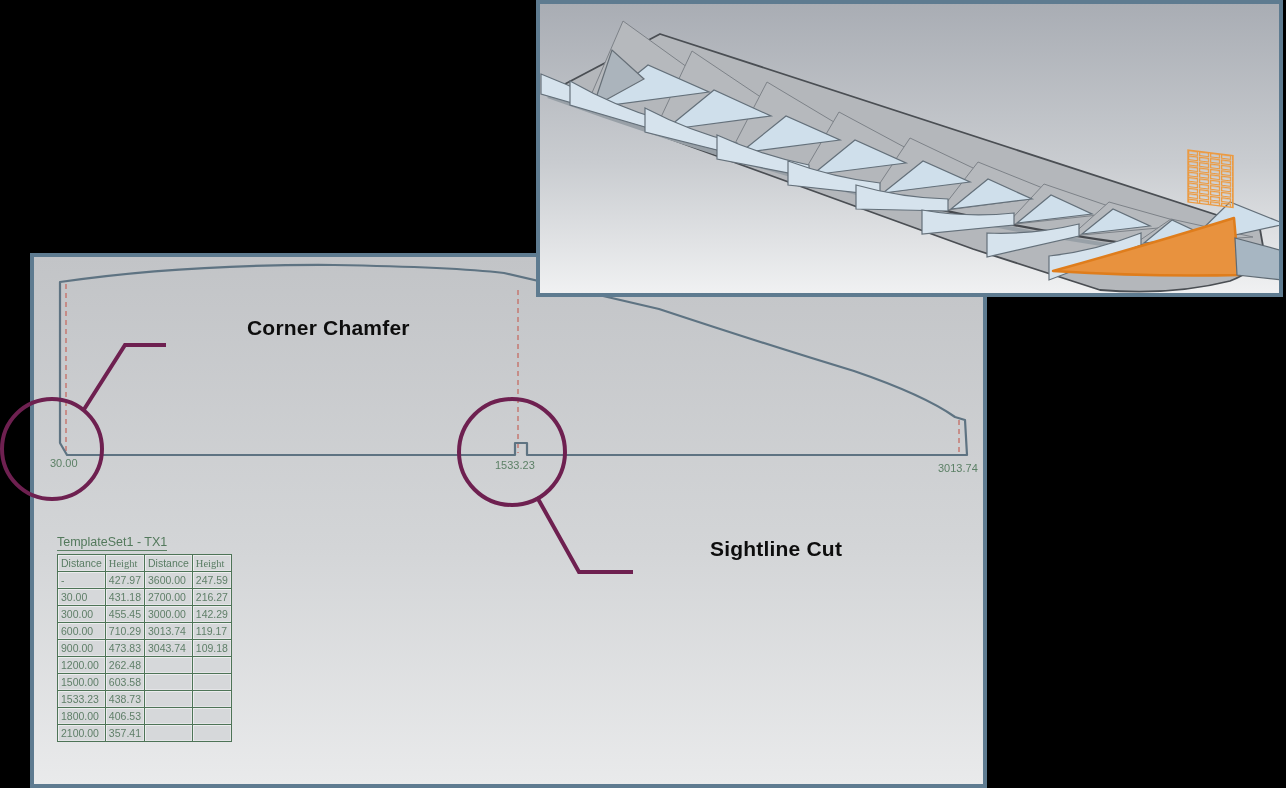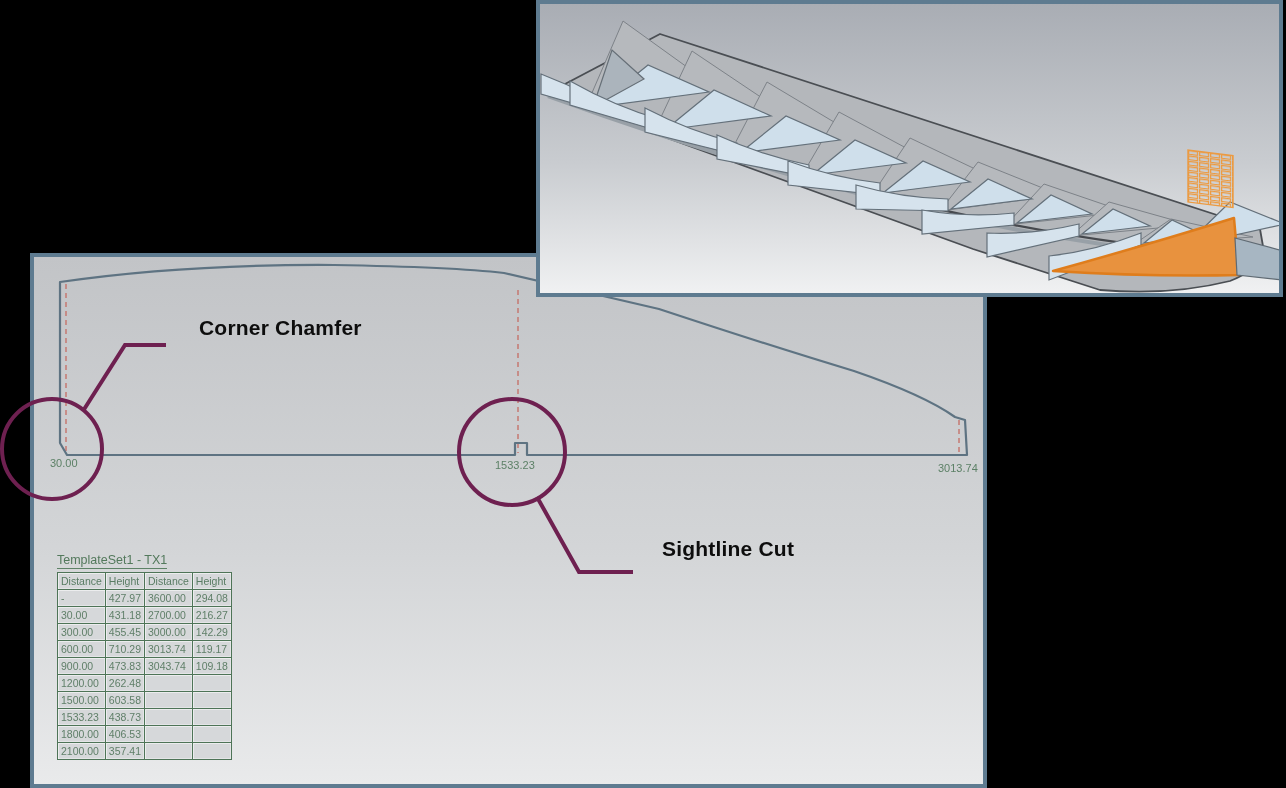--- a/index.html
+++ b/index.html
@@ -17,43 +17,43 @@
     left:536px;top:0px;width:747px;height:297px;
     background:linear-gradient(180deg,#a9adb4 0%,#c9ccd0 55%,#f0f1f2 100%);
     z-index:2;
   }
   #annot-overlay{
     position:absolute;left:0;top:0;width:1286px;height:788px;
     z-index:3;pointer-events:none;
   }
   .callout-label{
     position:absolute;z-index:4;color:#0d0d0d;font-weight:bold;
-    font-size:21px;letter-spacing:.2px;white-space:nowrap;
+    font-size:21px;letter-spacing:.2px;white-space:nowrap;margin-left:48px;
   }
   #label-corner-chamfer{left:199px;top:316px;}
   #label-sightline-cut{left:662px;top:537px;}
   .svg-fill{position:absolute;left:0;top:0;width:100%;height:100%;}
   
   #template-table-wrap{
-    position:absolute;left:57px;top:550px;z-index:2;color:#53795c;
+    position:absolute;left:57px;top:532px;z-index:2;color:#53795c;
   }
   #template-table-title{
     font-size:12.5px;color:#53795c;display:inline-block;
     border-bottom:1px solid #5d8266;padding-bottom:1px;margin-bottom:3px;
   }
   table.tmpl{border-collapse:collapse;}
   table.tmpl td,table.tmpl th{
     border:1.6px solid #4e7457;background:#d6d8da;
     box-shadow:inset 1px 1px 0 rgba(255,255,255,.55),inset -1px -1px 0 rgba(255,255,255,.35);
     font-size:10.5px;font-weight:normal;color:#5f7f68;text-align:left;
     padding:2px 3px 2px 3px;height:13.5px;box-sizing:border-box;
   }
   table.tmpl th{color:#597c63;}
   .col-dist{width:46px;min-width:46px;}
-  .col-hgt{width:37px;min-width:37px;}
+  .col-hgt{width:37px;min-width:37px;font-family:Liberation Serif, serif;}
 </style>
 </head>
 <body>
 
 <div id="panel-2d" class="panel">
   <svg class="svg-fill" viewBox="0 0 949 527" preserveAspectRatio="none">
 
     <path d="M32,27 V197" stroke="#c5736b" stroke-width="1.4" stroke-dasharray="5 4" fill="none"></path>
     <path d="M484,33 V196" stroke="#c5736b" stroke-width="1.4" stroke-dasharray="5 4" fill="none"></path>
     <path d="M925,163 V197" stroke="#c5736b" stroke-width="1.4" stroke-dasharray="5 4" fill="none"></path>
@@ -146,21 +146,21 @@
         <tr>
       <th class="col-dist">Distance</th>
       <th class="col-hgt">Height</th>
       <th class="col-dist">Distance</th>
       <th class="col-hgt">Height</th>
     </tr>
     <tr>
       <td>-</td>
       <td>427.97</td>
       <td>3600.00</td>
-      <td>294.08</td>
+      <td>247.59</td>
     </tr>
     <tr>
       <td>30.00</td>
       <td>431.18</td>
       <td>2700.00</td>
       <td>216.27</td>
     </tr>
     <tr>
       <td>300.00</td>
       <td>455.45</td>

